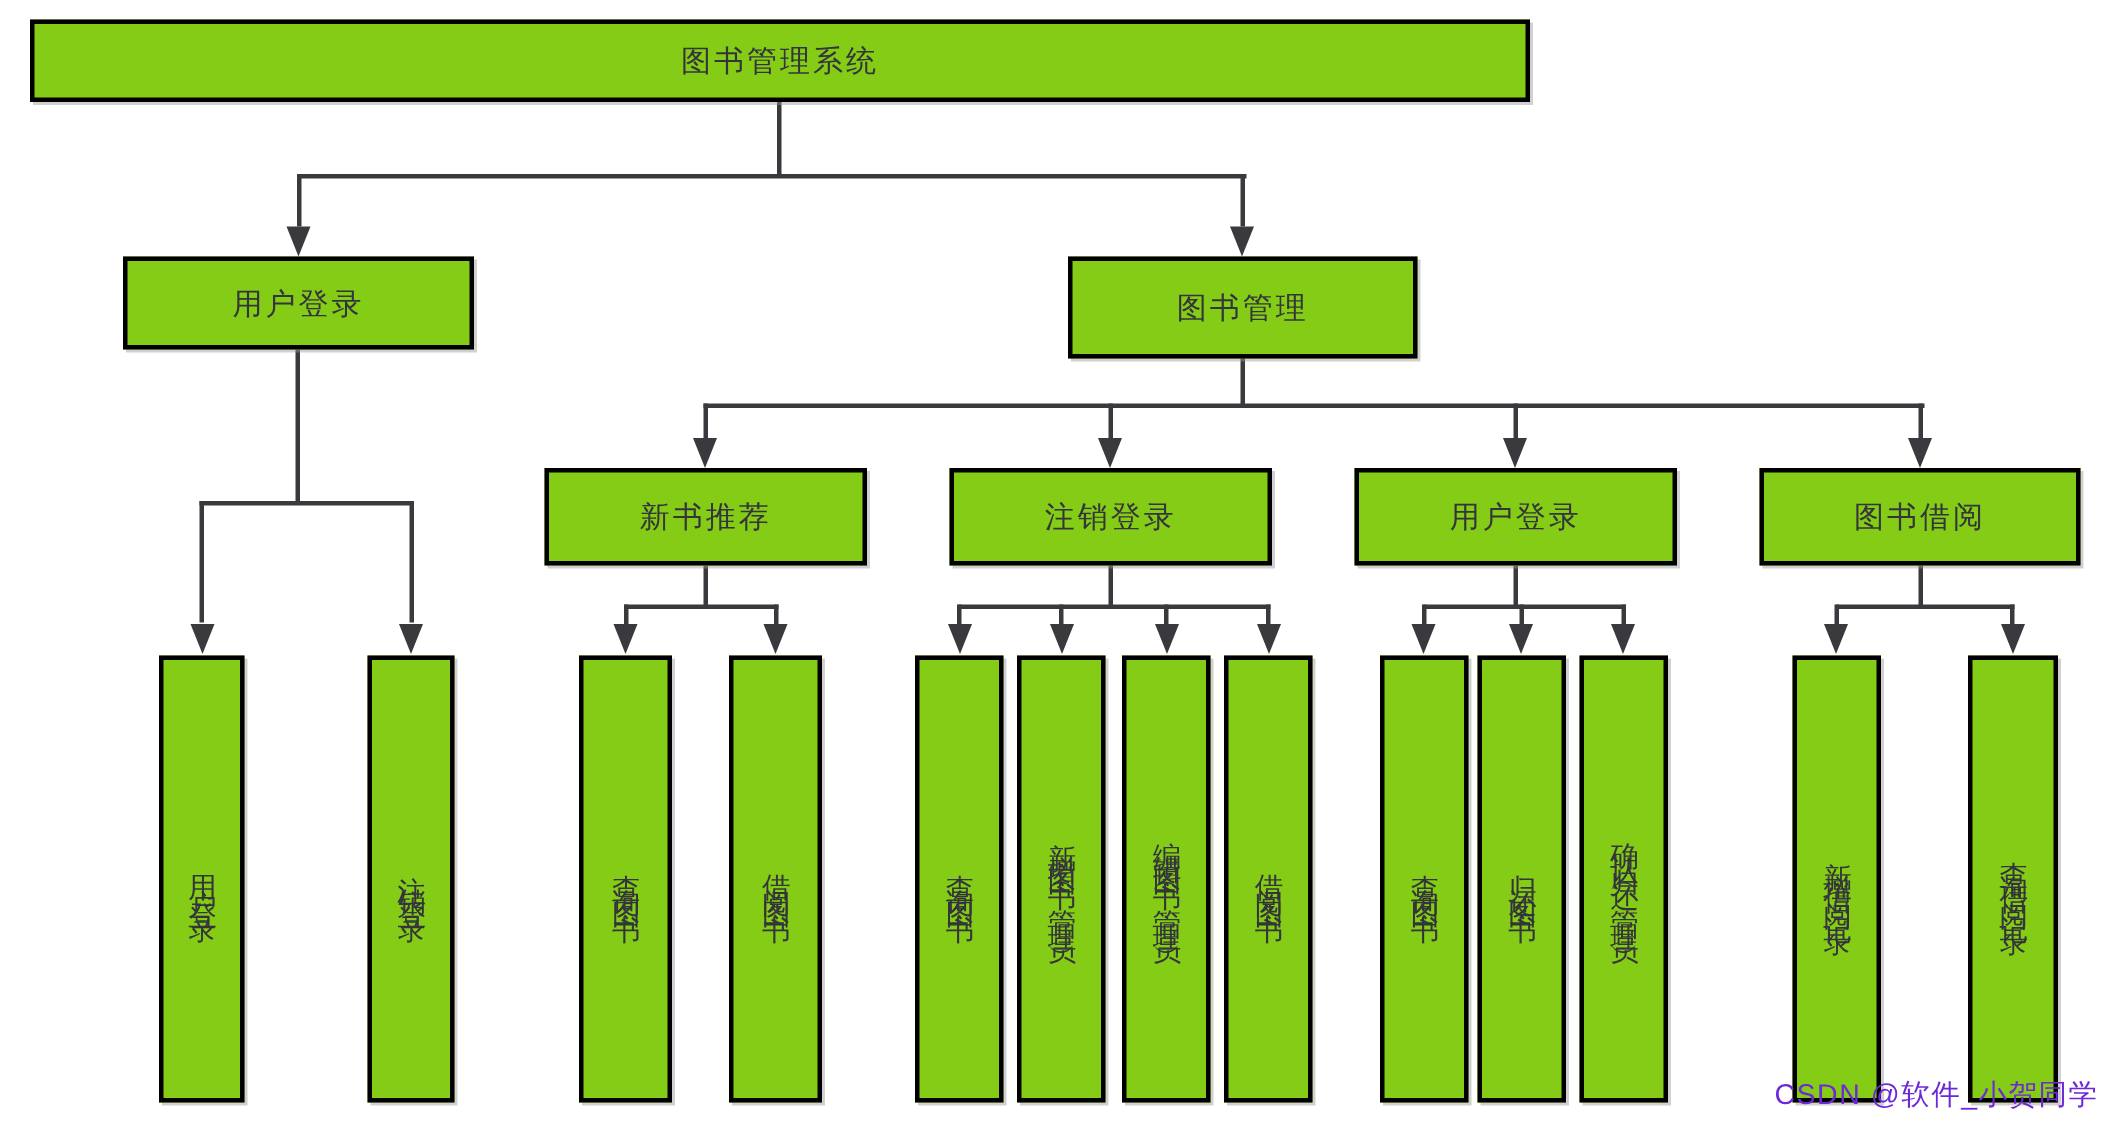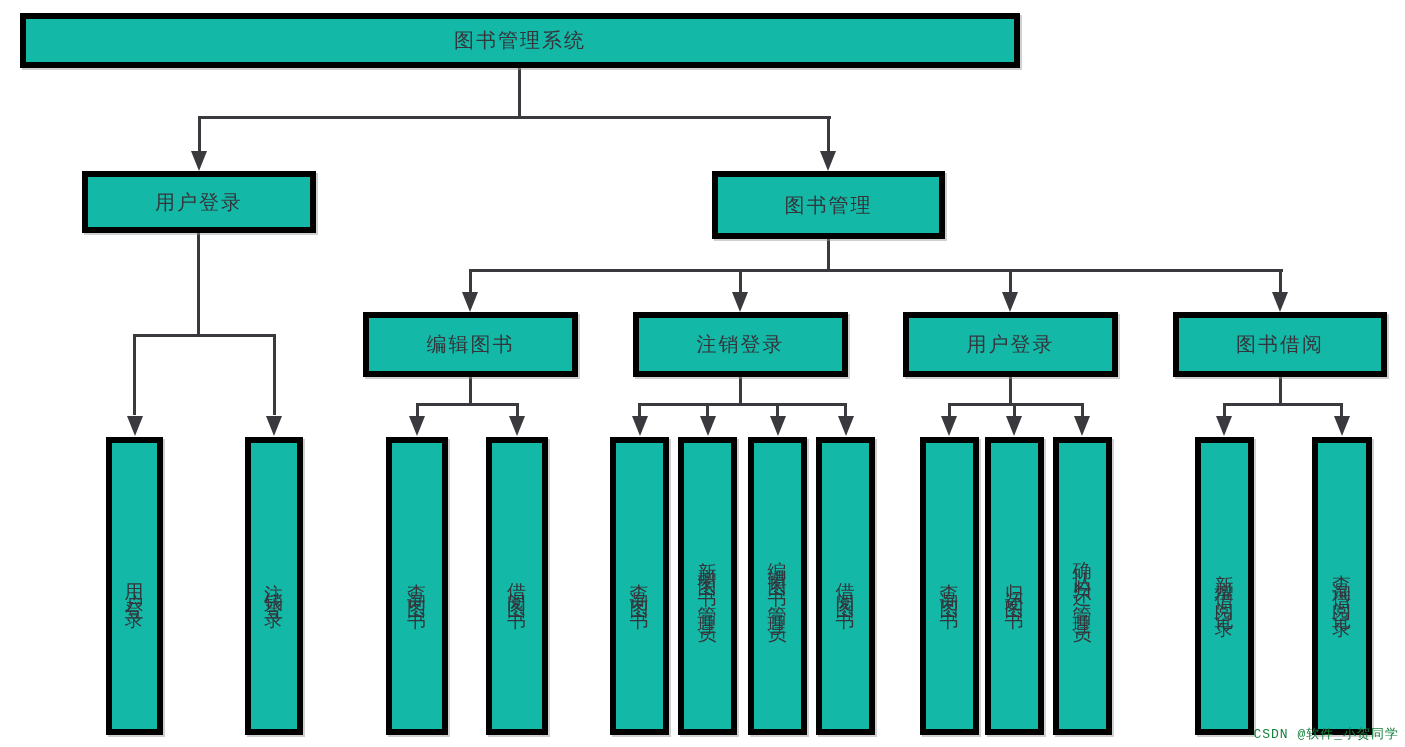--- a/index.html
+++ b/index.html
@@ -1,40 +1,40 @@
 <!DOCTYPE html>
 <html><head>
 <meta charset="utf-8">
 <style>
   html,body{margin:0;padding:0;background:#ffffff;}
   .canvas{
     position:relative;width:1405px;height:747px;background:#ffffff;
     font-family:"Liberation Sans","DejaVu Sans",sans-serif;overflow:hidden;
   }
   .box{
-    position:absolute;box-sizing:border-box;background:#14b8a6;
-    border:6px solid #000000;display:flex;align-items:center;justify-content:center;
+    position:absolute;box-sizing:border-box;background:#84cc16;
+    border:3px solid #000000;display:flex;align-items:center;justify-content:center;
     color:#34353b;font-size:20px;letter-spacing:2px;
     box-shadow:2px 2px 0 rgba(150,150,155,.45);
     z-index:2;white-space:nowrap;
   }
   .leaf{font-size:19px;letter-spacing:0;}
   .vtext{
     writing-mode:vertical-rl;text-orientation:mixed;
     letter-spacing:9px;font-size:19px;line-height:1;color:#34353b;
   }
   .ln{position:absolute;display:block;background:#3a3a3e;z-index:1;}
   .ar{
     position:absolute;display:block;width:0;height:0;z-index:1;
     border-left:8px solid transparent;border-right:8px solid transparent;
     border-top:20px solid #3a3a3e;
   }
   .watermark{
     position:absolute;right:6px;bottom:4px;z-index:6;
-    font-size:13px;letter-spacing:1px;color:#15803d;font-family:Liberation Mono, monospace;
+    font-size:19px;letter-spacing:1px;color:#6d28d9;
   }
 </style>
 </head>
 <body>
 
 <div class="canvas">
 
   <i class="ln" style="left:518px;top:68px;width:3px;height:49px"></i>
   <i class="ln" style="left:198px;top:116px;width:633px;height:3px"></i>
   <i class="ln" style="left:198px;top:116px;width:3px;height:35px"></i>
@@ -92,21 +92,21 @@
   <i class="ln" style="left:1223px;top:403px;width:3px;height:14px"></i>
   <i class="ar" style="left:1216px;top:416px"></i>
   <i class="ln" style="left:1340px;top:403px;width:3px;height:14px"></i>
   <i class="ar" style="left:1334px;top:416px"></i>
 
   <div class="box" style="left:20px;top:13px;width:1000px;height:55px">图书管理系统</div>
 
   <div class="box" style="left:82px;top:171px;width:234px;height:62px">用户登录</div>
   <div class="box" style="left:712px;top:171px;width:233px;height:68px">图书管理</div>
 
-  <div class="box" style="left:363px;top:312px;width:215px;height:65px">编辑图书</div>
+  <div class="box" style="left:363px;top:312px;width:215px;height:65px">新书推荐</div>
   <div class="box" style="left:633px;top:312px;width:215px;height:65px">注销登录</div>
   <div class="box" style="left:903px;top:312px;width:215px;height:65px">用户登录</div>
   <div class="box" style="left:1173px;top:312px;width:214px;height:65px">图书借阅</div>
 
   <div class="box leaf" style="left:106px;top:437px;width:57px;height:298px">
     <span class="vtext">用户登录</span>
   </div>
   <div class="box leaf" style="left:245px;top:437px;width:58px;height:298px">
     <span class="vtext">注销登录</span>
   </div>

